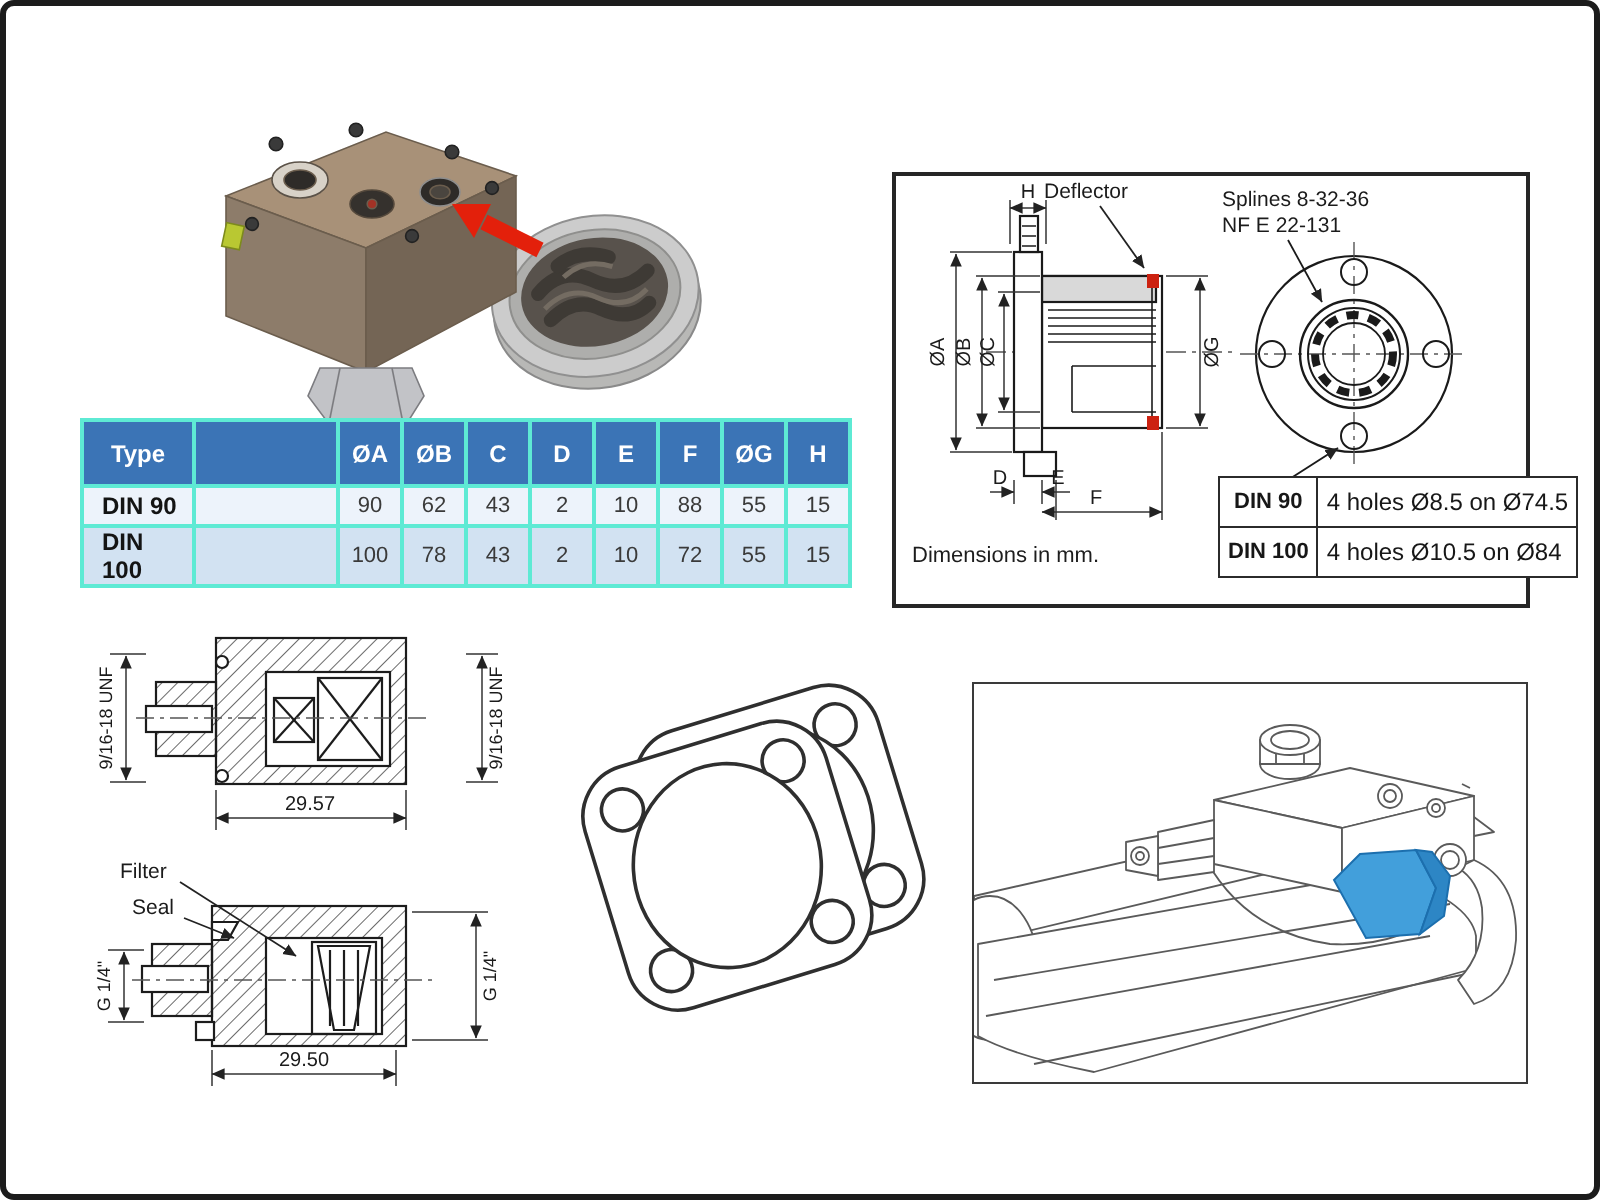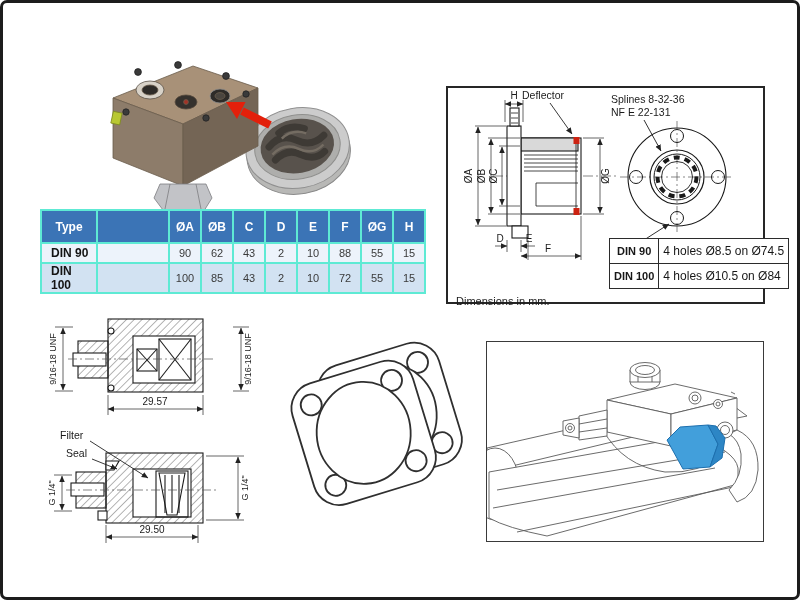--- a/index.html
+++ b/index.html
@@ -134,21 +134,21 @@
       <td>2</td>
       <td>10</td>
       <td>88</td>
       <td>55</td>
       <td>15</td>
     </tr>
     <tr class="r1">
       <td class="type">DIN 100</td>
       <td></td>
       <td>100</td>
-      <td>85</td>
+      <td>78</td>
       <td>43</td>
       <td>2</td>
       <td>10</td>
       <td>72</td>
       <td>55</td>
       <td>15</td>
     </tr>
   </tbody>
     </table>
 
@@ -247,21 +247,21 @@
           <tr>
         <td class="t">DIN 90</td>
         <td>4 holes Ø8.5 on Ø74.5</td>
       </tr>
       <tr>
         <td class="t">DIN 100</td>
         <td>4 holes Ø10.5 on Ø84</td>
       </tr>
     </tbody>
       </table>
-    <div class="note abs" style="left:8px;top:207px">Dimensions in mm.</div>
+    <div class="note abs" style="left:8px;top:184px">Dimensions in mm.</div>
   </div>
 
   <svg class="abs" style="left:40px;top:306px" width="230" height="118" viewBox="0 0 230 118">
     <defs>
       <marker id="f1a" viewBox="0 0 7 7" refX="6.3" refY="3.5" markerWidth="7" markerHeight="7" markerUnits="userSpaceOnUse" orient="auto-start-reverse">
         <path d="M0,0.6 L6.5,3.5 L0,6.4 Z" fill="#222"></path>
       </marker>
       <pattern id="f1h" width="5.5" height="5.5" patternUnits="userSpaceOnUse" patternTransform="rotate(45)">
         <line x1="0" y1="0" x2="0" y2="5.5" stroke="#6a6a6a" stroke-width="1"></line>
       </pattern>

